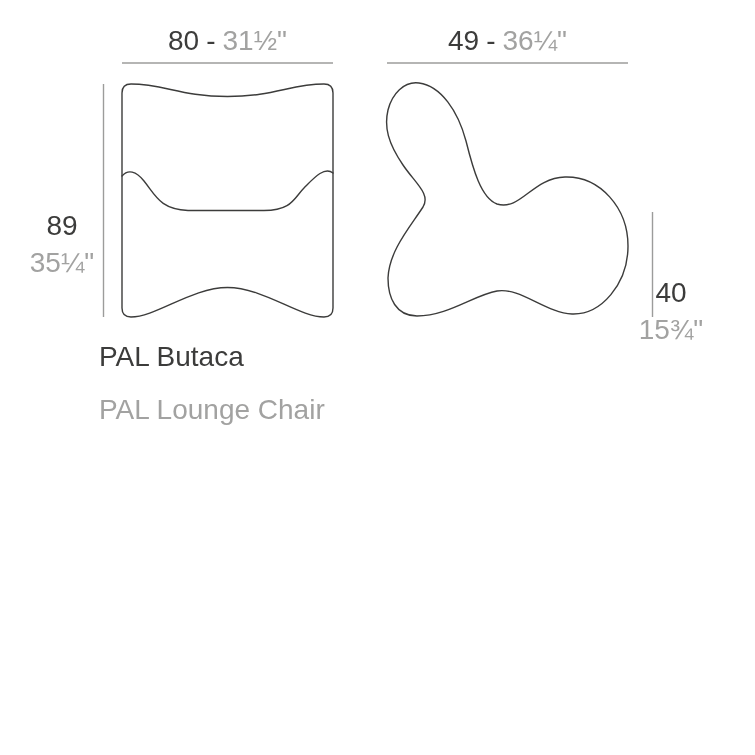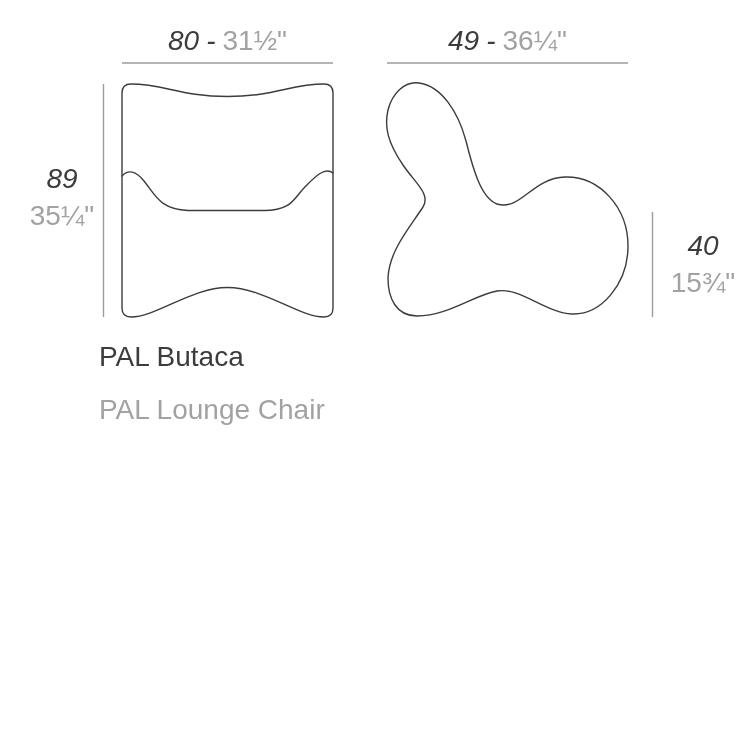--- a/index.html
+++ b/index.html
@@ -33,23 +33,23 @@
     stroke-width: 1.4;
   }
   .label {
     position: absolute;
     font-size: 28px;
     line-height: 28px;
     color: var(--dark, #3c3c3b);
     white-space: nowrap;
   }
   .h-label { text-align: center; }
-  .v-label { text-align: center; }
+  .v-label { text-align: center; margin-top: 47px; }
   .v-label > div { line-height: 37px; }
-  .metric { color: var(--dark, #3c3c3b); font-style: italic; }
+  .metric { color: var(--dark, #3c3c3b); }
   .imperial { color: var(--gray, #a2a2a1); }
   .sep { margin: 0 7px; }
   .title { color: var(--dark, #3c3c3b); }
   .subtitle { color: var(--gray, #a2a2a1); }
 </style>
 </head>
 <body>
 
 <div class="sheet">
 
@@ -100,21 +100,21 @@
 
   <div class="label h-label" style="left:387px; top:27px; width:241px;">
     <span class="metric">49</span><span class="sep metric">-</span><span class="imperial">36¼"</span>
   </div>
 
   <div class="label v-label" style="left:18px; top:160px; width:88px;">
     <div class="metric">89</div>
     <div class="imperial">35¼"</div>
   </div>
 
-  <div class="label v-label" style="left:659px; top:227px; width:88px;">
+  <div class="label v-label" style="left:627px; top:227px; width:88px;">
     <div class="metric">40</div>
     <div class="imperial">15¾"</div>
   </div>
 
   <div class="label title" style="left:99px; top:343px;">PAL Butaca</div>
   <div class="label subtitle" style="left:99px; top:396px;">PAL Lounge Chair</div>
 
 </div>
 
 </body></html>

